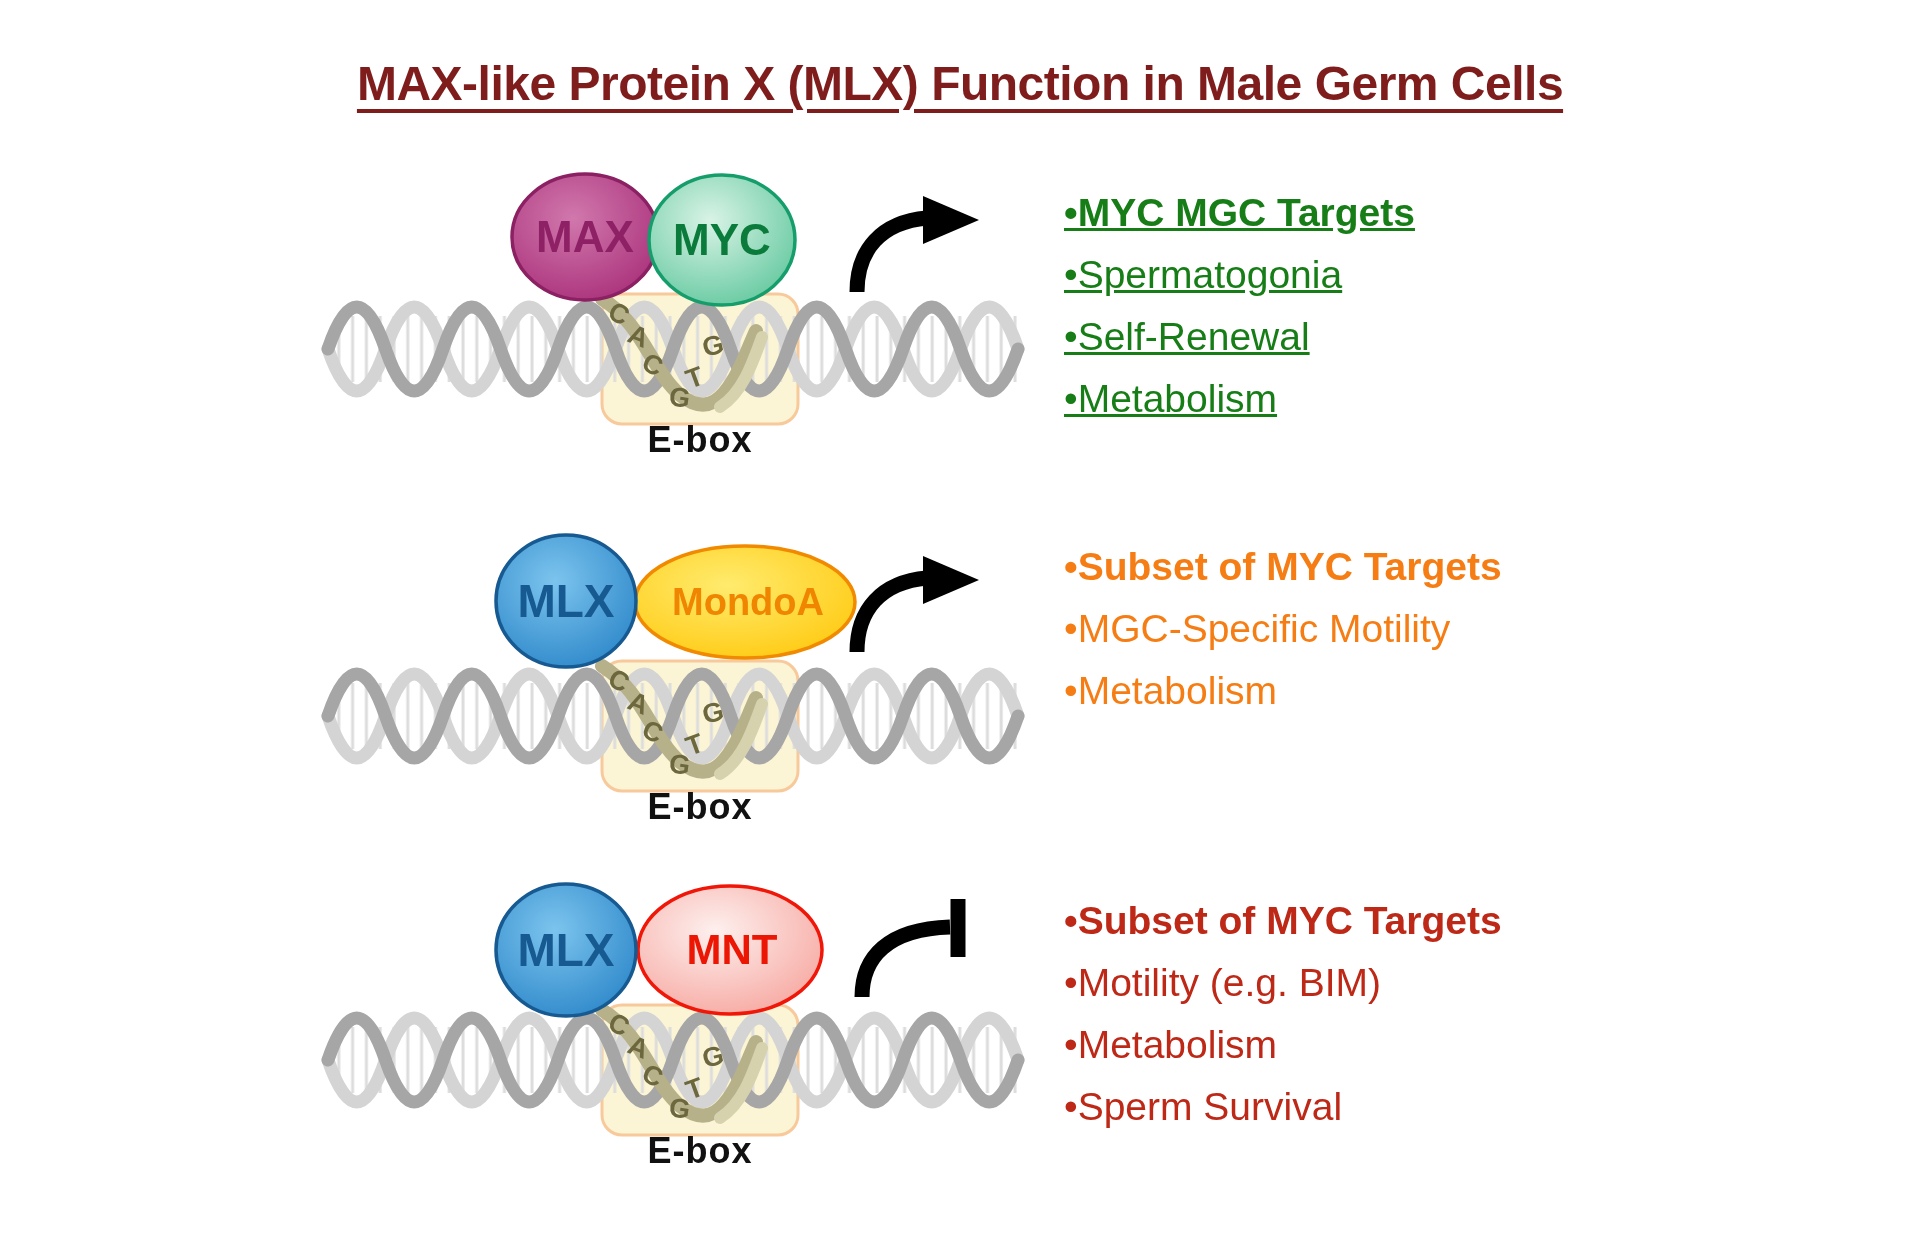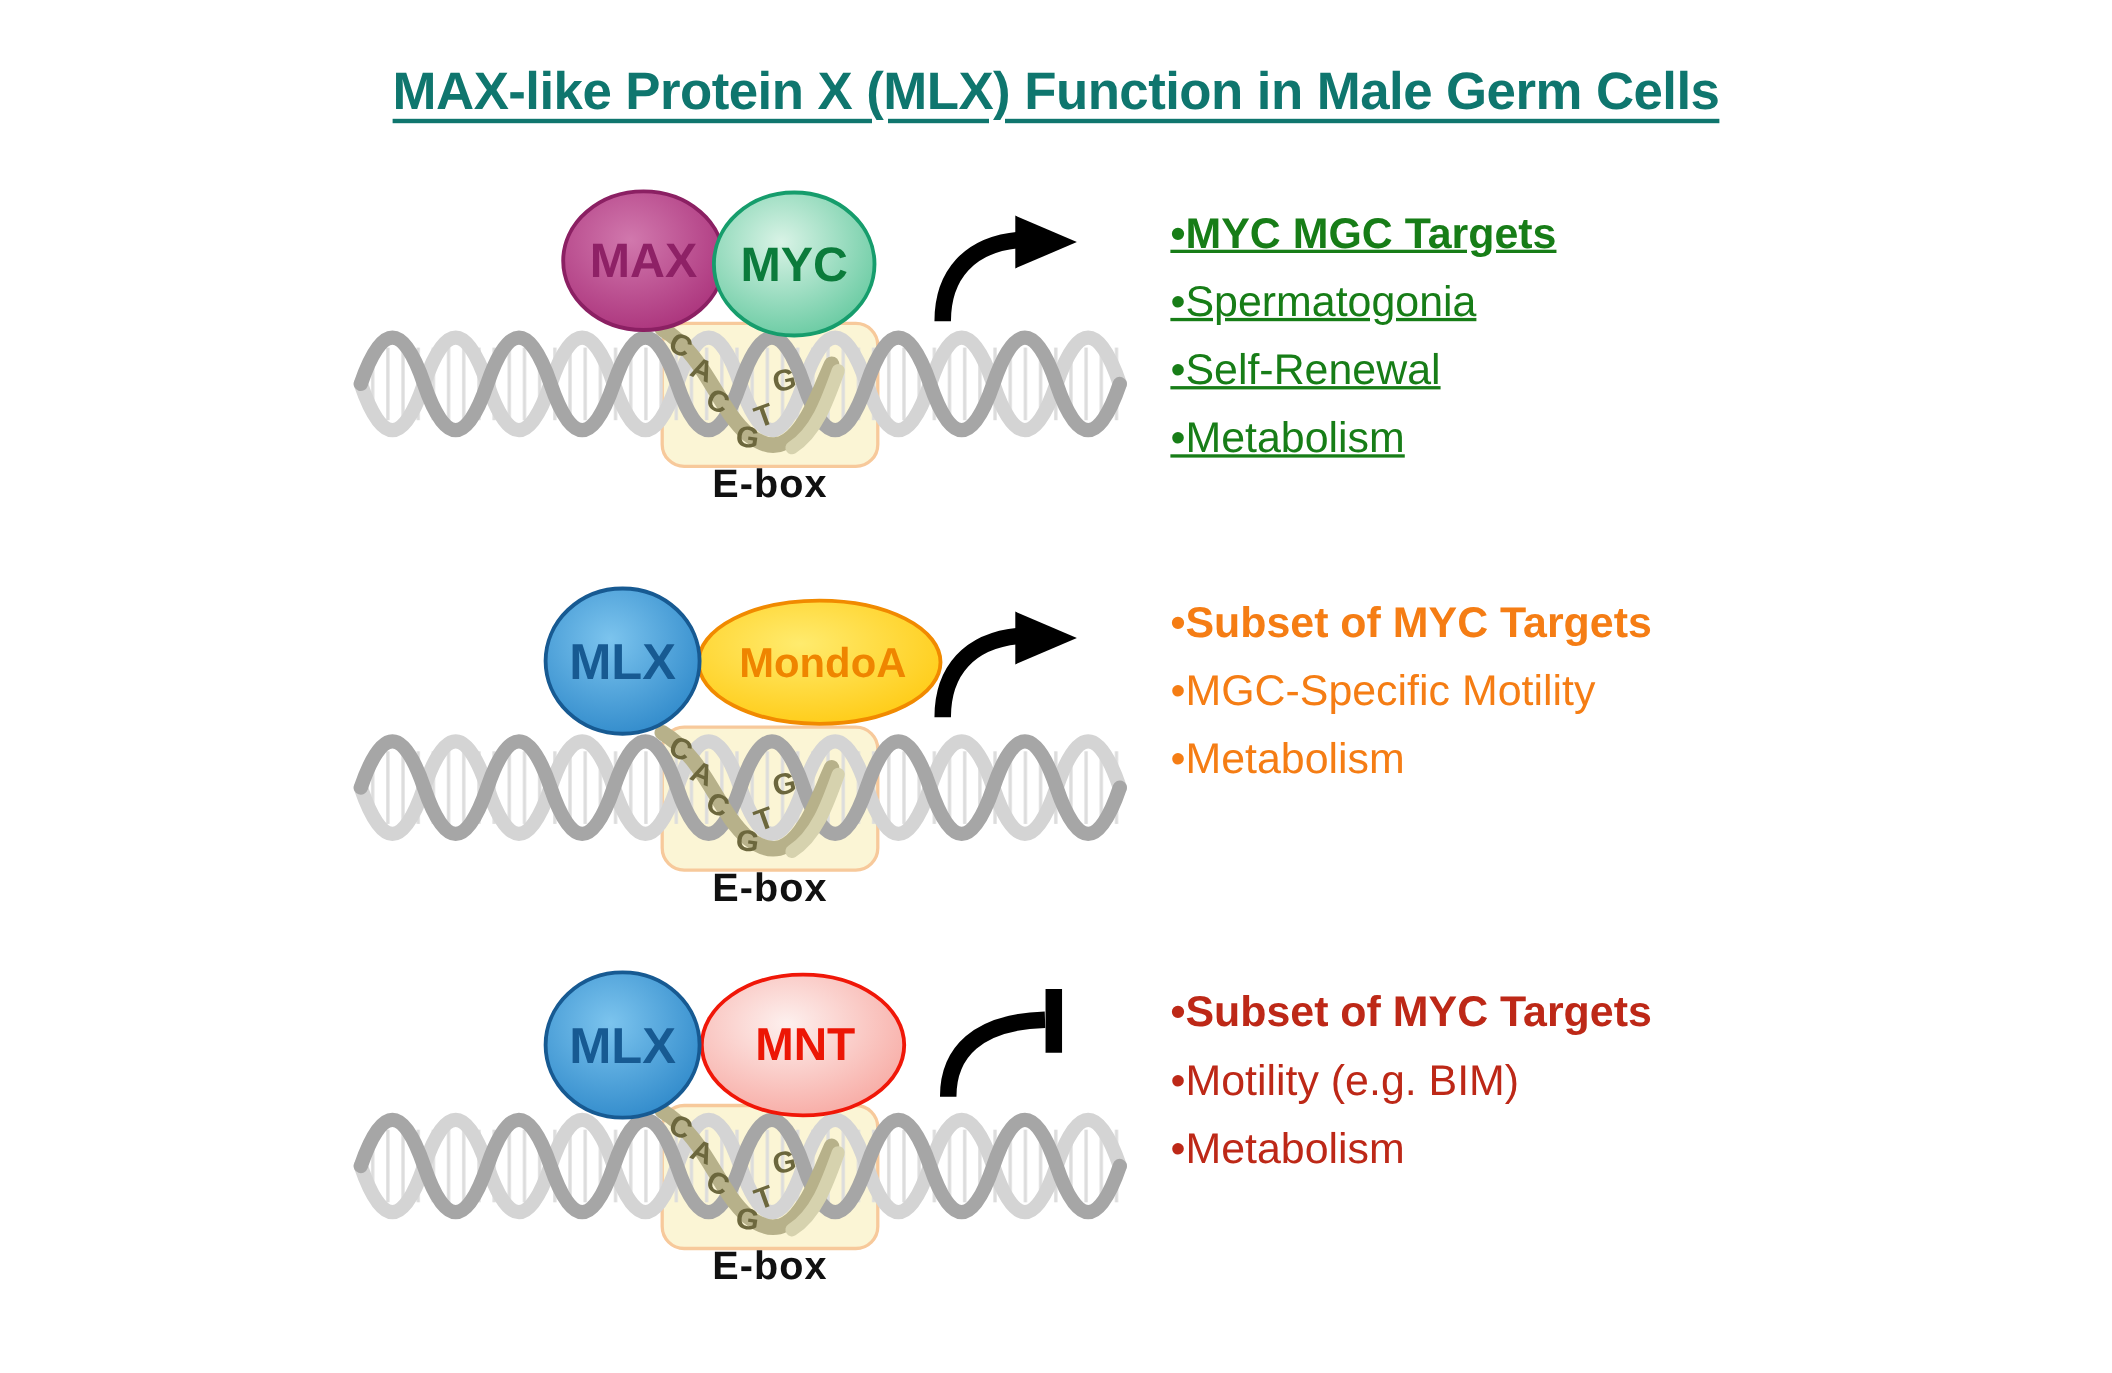--- a/index.html
+++ b/index.html
@@ -1,19 +1,19 @@
 <!DOCTYPE html>
 <html><head>
 <meta charset="utf-8">
 <style>
   html,body{margin:0;padding:0;background:#ffffff;}
   .canvas{position:relative;width:1920px;height:1248px;background:#ffffff;overflow:hidden;
           font-family:"Liberation Sans",sans-serif;}
   .title{position:absolute;top:56px;left:0;width:100%;text-align:center;margin:0;
-         font-size:48px;font-weight:bold;color:#0f766e;letter-spacing:-0.5px;
+         font-size:48px;font-weight:bold;color:#7f1d1d;letter-spacing:-0.5px;
          text-decoration:underline;text-decoration-thickness:4px;text-underline-offset:9px;}
   .row{position:absolute;left:0;width:1920px;height:345px;}
   .dgm{position:absolute;left:250px;top:0;width:800px;height:345px;}
   
   .strandL{fill:none;stroke:#d4d4d4;stroke-width:13;stroke-linecap:round;}
   .strandD{fill:none;stroke:#a6a6a6;stroke-width:13;stroke-linecap:round;}
   .oliveD{fill:none;stroke:#b7b18a;stroke-width:14;stroke-linecap:round;}
   .oliveL{fill:none;stroke:#d6d2ae;stroke-width:12;stroke-linecap:round;}
   .ebox{fill:#fbf5d5;stroke:#f7c99b;stroke-width:3;}
   .seq{fill:#6c673d;font-size:27px;font-weight:bold;}
@@ -173,16 +173,17 @@
       </g>
       <g transform="translate(600,55)">
         <path class="astroke" d="M12 102 C12 62 38 34 100 32"></path>
         <line x1="108" y1="4" x2="108" y2="62" stroke="#000" stroke-width="15"></line>
       </g>
     </svg>
     <div class="bullets c-red" style="top:50px">
       <div>•Subset of MYC Targets</div>
       <div>•Motility (e.g. BIM)</div>
       <div>•Metabolism</div>
+      <div>•Sperm Survival</div>
     </div>
   </section>
 
 </div>
 
 </body></html>

